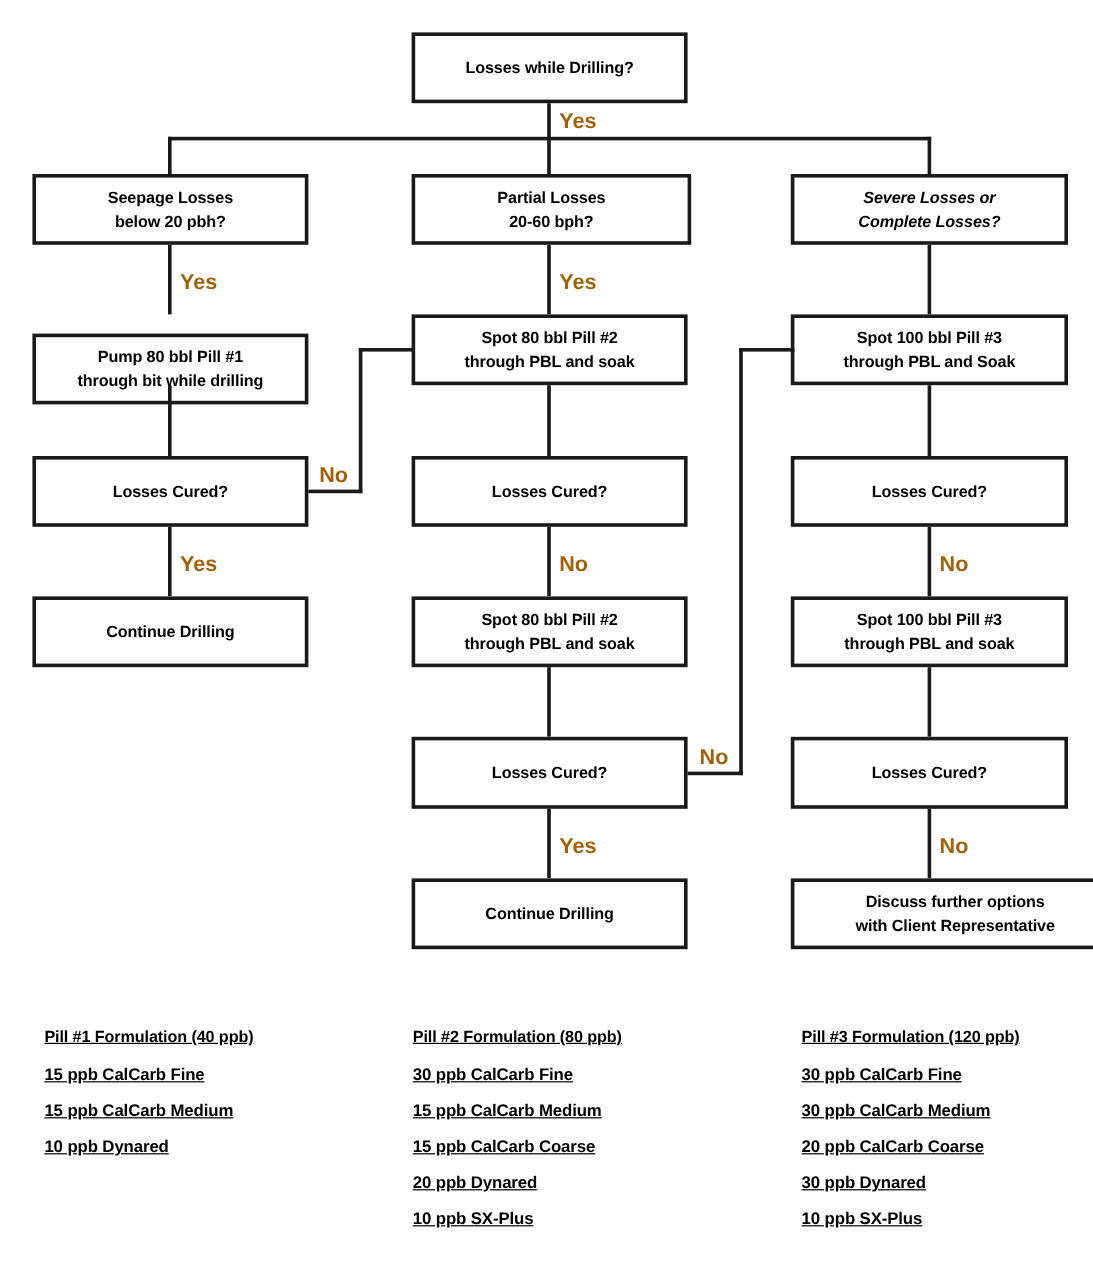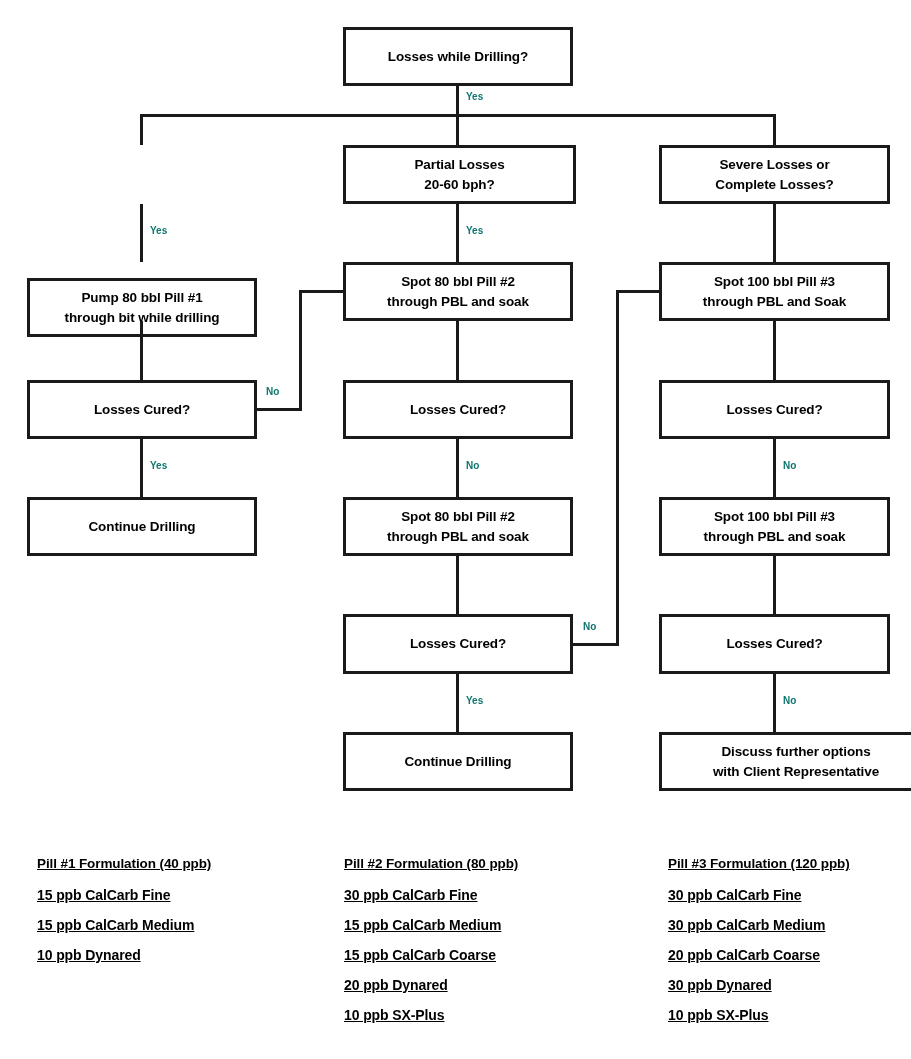--- a/index.html
+++ b/index.html
@@ -50,25 +50,25 @@
   }
   .hline {
     position: absolute;
     height: 3px;
     background: #1a1a1a;
   }
 
   
   .elabel {
     position: absolute;
-    font-size: 10px;
+    font-size: 18px;
     font-weight: bold;
     line-height: 1;
     white-space: nowrap;
-    color: #0f766e;
+    color: #a16207;
   }
 
   
   .formulation {
     position: absolute;
     width: 300px;
   }
   .formulation .f-title {
     display: block;
     font-size: 13.5px;
@@ -99,25 +99,29 @@
 
   <div class="vline" style="left:456px; top:86px; height:30px;"></div>
   <span class="elabel" style="left:466px; top:92px;">Yes</span>
 
   <div class="hline" style="left:140px; top:114px; width:636px;"></div>
 
   <div class="vline" style="left:140px; top:114px; height:31px;"></div>
   <div class="vline" style="left:456px; top:114px; height:31px;"></div>
   <div class="vline" style="left:773px; top:114px; height:31px;"></div>
 
+  <div class="node" style="left:27px; top:145px; width:230px; height:59px;">
+    <span class="txt">Seepage Losses
+below 20 pbh?</span>
+  </div>
   <div class="node" style="left:343px; top:145px; width:233px; height:59px;">
     <span class="txt">Partial Losses
 20-60 bph?</span>
   </div>
-  <div class="node" style="left:659px; top:145px; width:231px; height:59px;">
+  <div class="node" style="left:659px; top:145px; width:231px; height:59px;font-style:italic;">
     <span class="txt">Severe Losses or
 Complete Losses?</span>
   </div>
 
   <div class="vline" style="left:140px; top:204px; height:58px;"></div>
   <span class="elabel" style="left:150px; top:226px;">Yes</span>
 
   <div class="vline" style="left:456px; top:204px; height:58px;"></div>
   <span class="elabel" style="left:466px; top:226px;">Yes</span>
 

